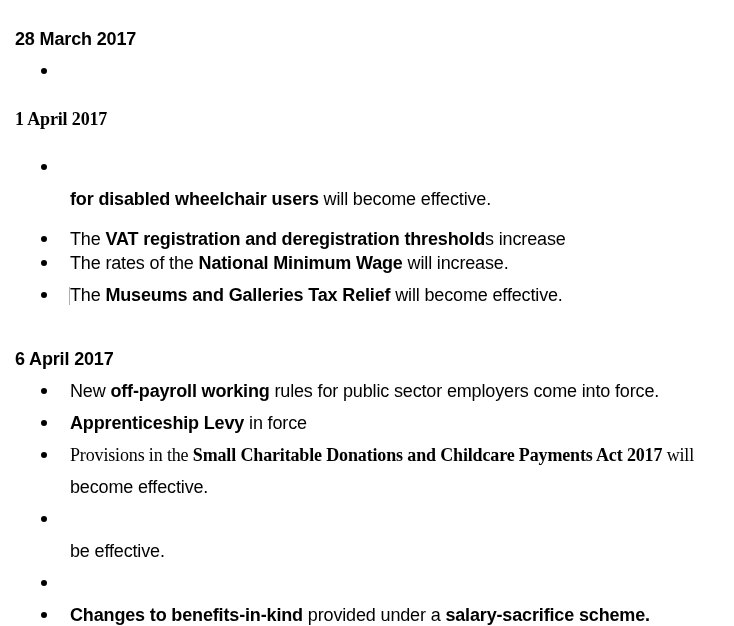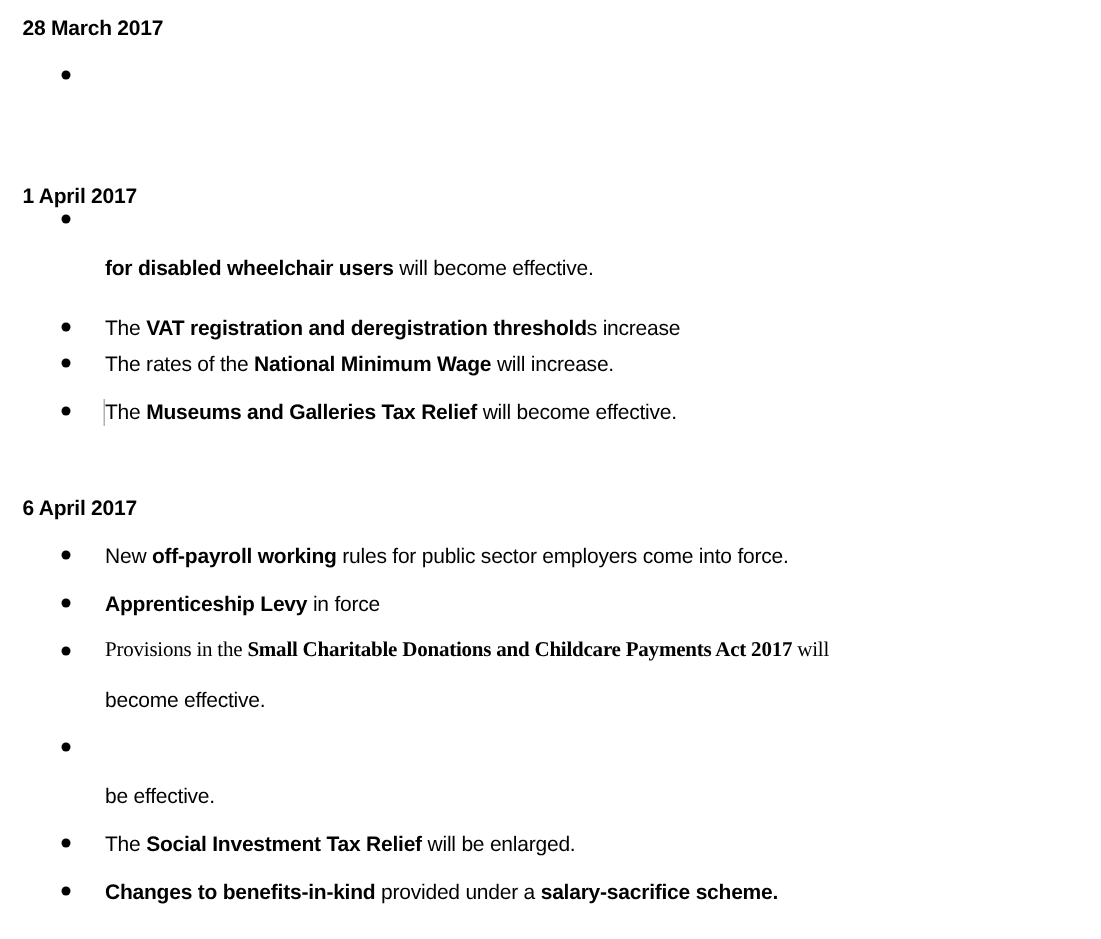--- a/index.html
+++ b/index.html
@@ -4,42 +4,42 @@
 <style>
   html, body { margin: 0; padding: 0; background: #ffffff; }
   body {
     width: 734px; height: 626px; overflow: hidden; position: relative;
     font-family: "Liberation Sans", "DejaVu Sans", sans-serif;
     color: #000000;
   }
   .doc { position: absolute; left: 0; top: 0; width: 734px; }
   .line {
     position: absolute; left: 0; height: 32px; line-height: 32px;
-    font-size: 14px; white-space: nowrap; letter-spacing: -0.15px;
+    font-size: 18px; white-space: nowrap; letter-spacing: -0.15px; margin-top: 21px;
   }
   .heading { left: 15px; font-weight: bold; }
   .bullet-dot {
     position: absolute; left: 41px; top: 13px; width: 6px; height: 6px;
     border-radius: 50%; background: #000;
   }
   .text { position: absolute; left: 70px; top: 0; }
   b { font-weight: bold; }
   .caret {
     position: absolute; left: 69px; top: 8px; width: 1px; height: 18px; background: #b0b0b0;
   }
 </style>
 </head>
 <body>
 
 <div class="doc" id="doc">
     <div class="line heading" style="top: 2px;">28 March 2017</div>
     <div class="line" style="top: 34px; width: 734px;">
       <span class="bullet-dot"></span>
     </div>
-    <div class="line heading" style="top: 114px;">1 April 2017</div>
+    <div class="line heading" style="top: 82px; font-family: Liberation Serif, serif;">1 April 2017</div>
     <div class="line" style="top: 130px; width: 734px;">
       <span class="bullet-dot"></span>
     </div>
     <div class="line" style="top: 162px; width: 734px;">
       <span class="text"><b>for disabled wheelchair users</b><span> will become effective.</span></span>
     </div>
     <div class="line" style="top: 202px; width: 732px;">
       <span class="bullet-dot"></span>
       <span class="text"><span>The </span><b>VAT registration and deregistration threshold</b><span>s increase</span></span>
     </div>
@@ -69,19 +69,18 @@
       <span class="text"><span>become effective.</span></span>
     </div>
     <div class="line" style="top: 482px; width: 734px;">
       <span class="bullet-dot"></span>
     </div>
     <div class="line" style="top: 514px; width: 734px;">
       <span class="text"><span>be effective.</span></span>
     </div>
     <div class="line" style="top: 546px; width: 734px;">
       <span class="bullet-dot"></span>
-      <span class="text"><span>The </span><b>Social Investment Tax Relief</b><span> will be enlarged.</span></span>
     </div>
     <div class="line" style="top: 578px; width: 734px;">
       <span class="bullet-dot"></span>
       <span class="text"><b>Changes to benefits-in-kind</b><span> provided under a </span><b>salary-sacrifice scheme.</b></span>
     </div>
   </div>
 
 </body></html>

